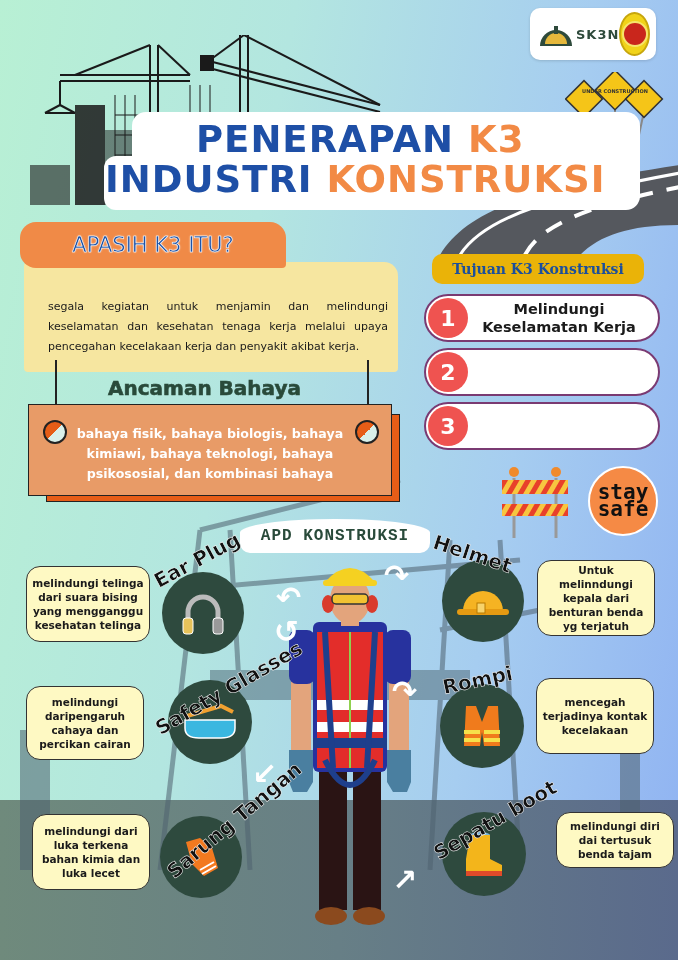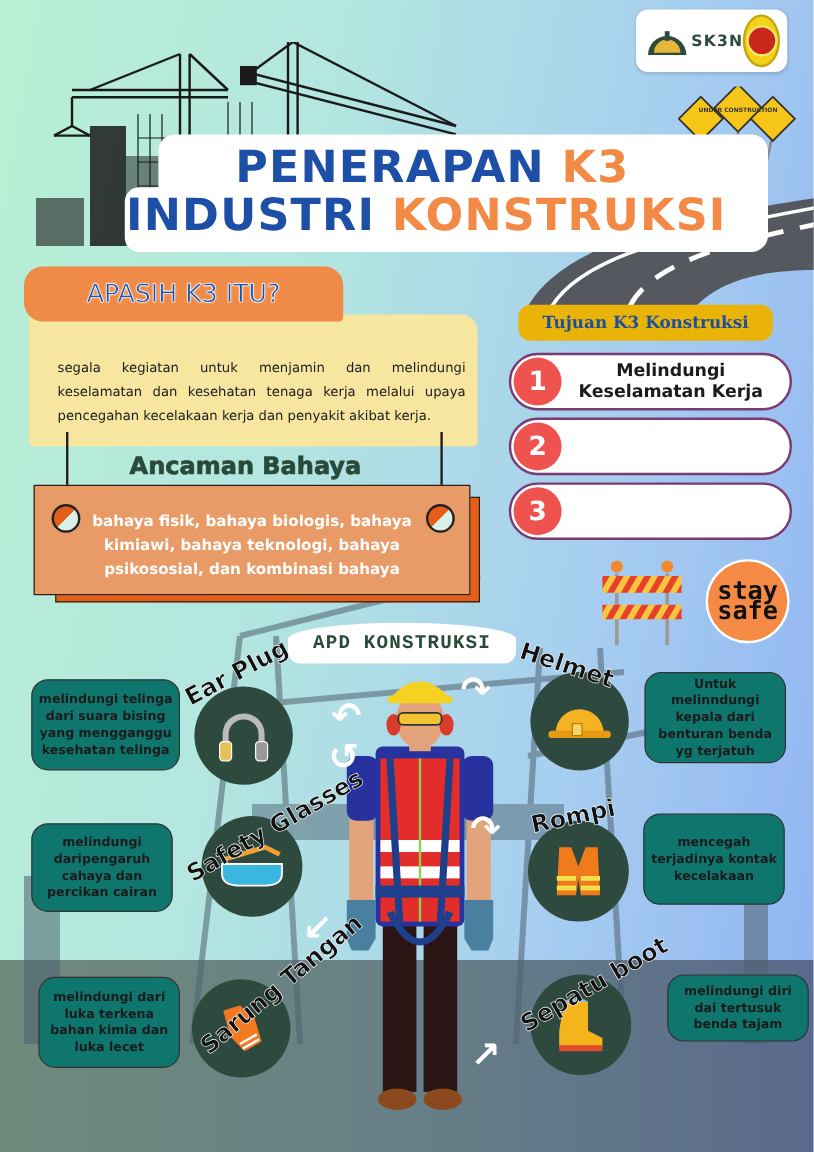--- a/index.html
+++ b/index.html
@@ -45,21 +45,21 @@
 .tuj-item{left:424px;width:236px;height:48px;background:#fff;border:2.5px solid #7a3a72;border-radius:24px;display:flex;align-items:center}
 .tuj-num{width:40px;height:40px;border-radius:50%;background:#ef5350;color:#fff;font-weight:900;font-size:22px;display:flex;align-items:center;justify-content:center;margin-left:2px;flex-shrink:0}
 .tuj-label{flex:1;text-align:center;font-size:14.5px;font-weight:600;line-height:18px;color:#1b1b1b;padding-right:8px}
 
 .stay-safe{left:588px;top:466px;width:70px;height:70px;border-radius:50%;background:#f58a45;border:2px solid #fff;display:flex;flex-direction:column;align-items:center;justify-content:center}
 .stay-safe span{font-family:"DejaVu Sans Mono",monospace;font-weight:bold;font-size:21px;line-height:17px;color:#111}
 
 .apd-title{left:240px;top:519px;width:190px;height:34px;background:#fff;border-radius:50% 50% 10px 10px / 40% 40% 10px 10px;display:flex;align-items:center;justify-content:center}
 .apd-title span{font-family:Liberation Mono, monospace;font-weight:bold;font-size:16px;color:#294a3a;letter-spacing:1px}
 
-.desc{background:#0f766e;border:1.5px solid #333;border-radius:14px;display:flex;align-items:center;justify-content:center;text-align:center;font-weight:bold;font-size:10.5px;line-height:14px;color:#1b1b1b;padding:4px}
+.desc{background:#fef9c3;border:1.5px solid #333;border-radius:14px;display:flex;align-items:center;justify-content:center;text-align:center;font-weight:bold;font-size:10.5px;line-height:14px;color:#1b1b1b;padding:4px}
 
 .circle{border-radius:50%;background:#2e4a3e;display:flex;align-items:center;justify-content:center}
 .arc-label{position:absolute;font-weight:bold;font-size:20px;color:#111;-webkit-text-stroke:.5px #fff;white-space:nowrap}
 
 .worker{left:285px;top:560px;width:130px;height:370px}
 .arrow{color:#fff;font-size:30px;font-weight:bold}
 </style>
 </head>
 <body>
 

